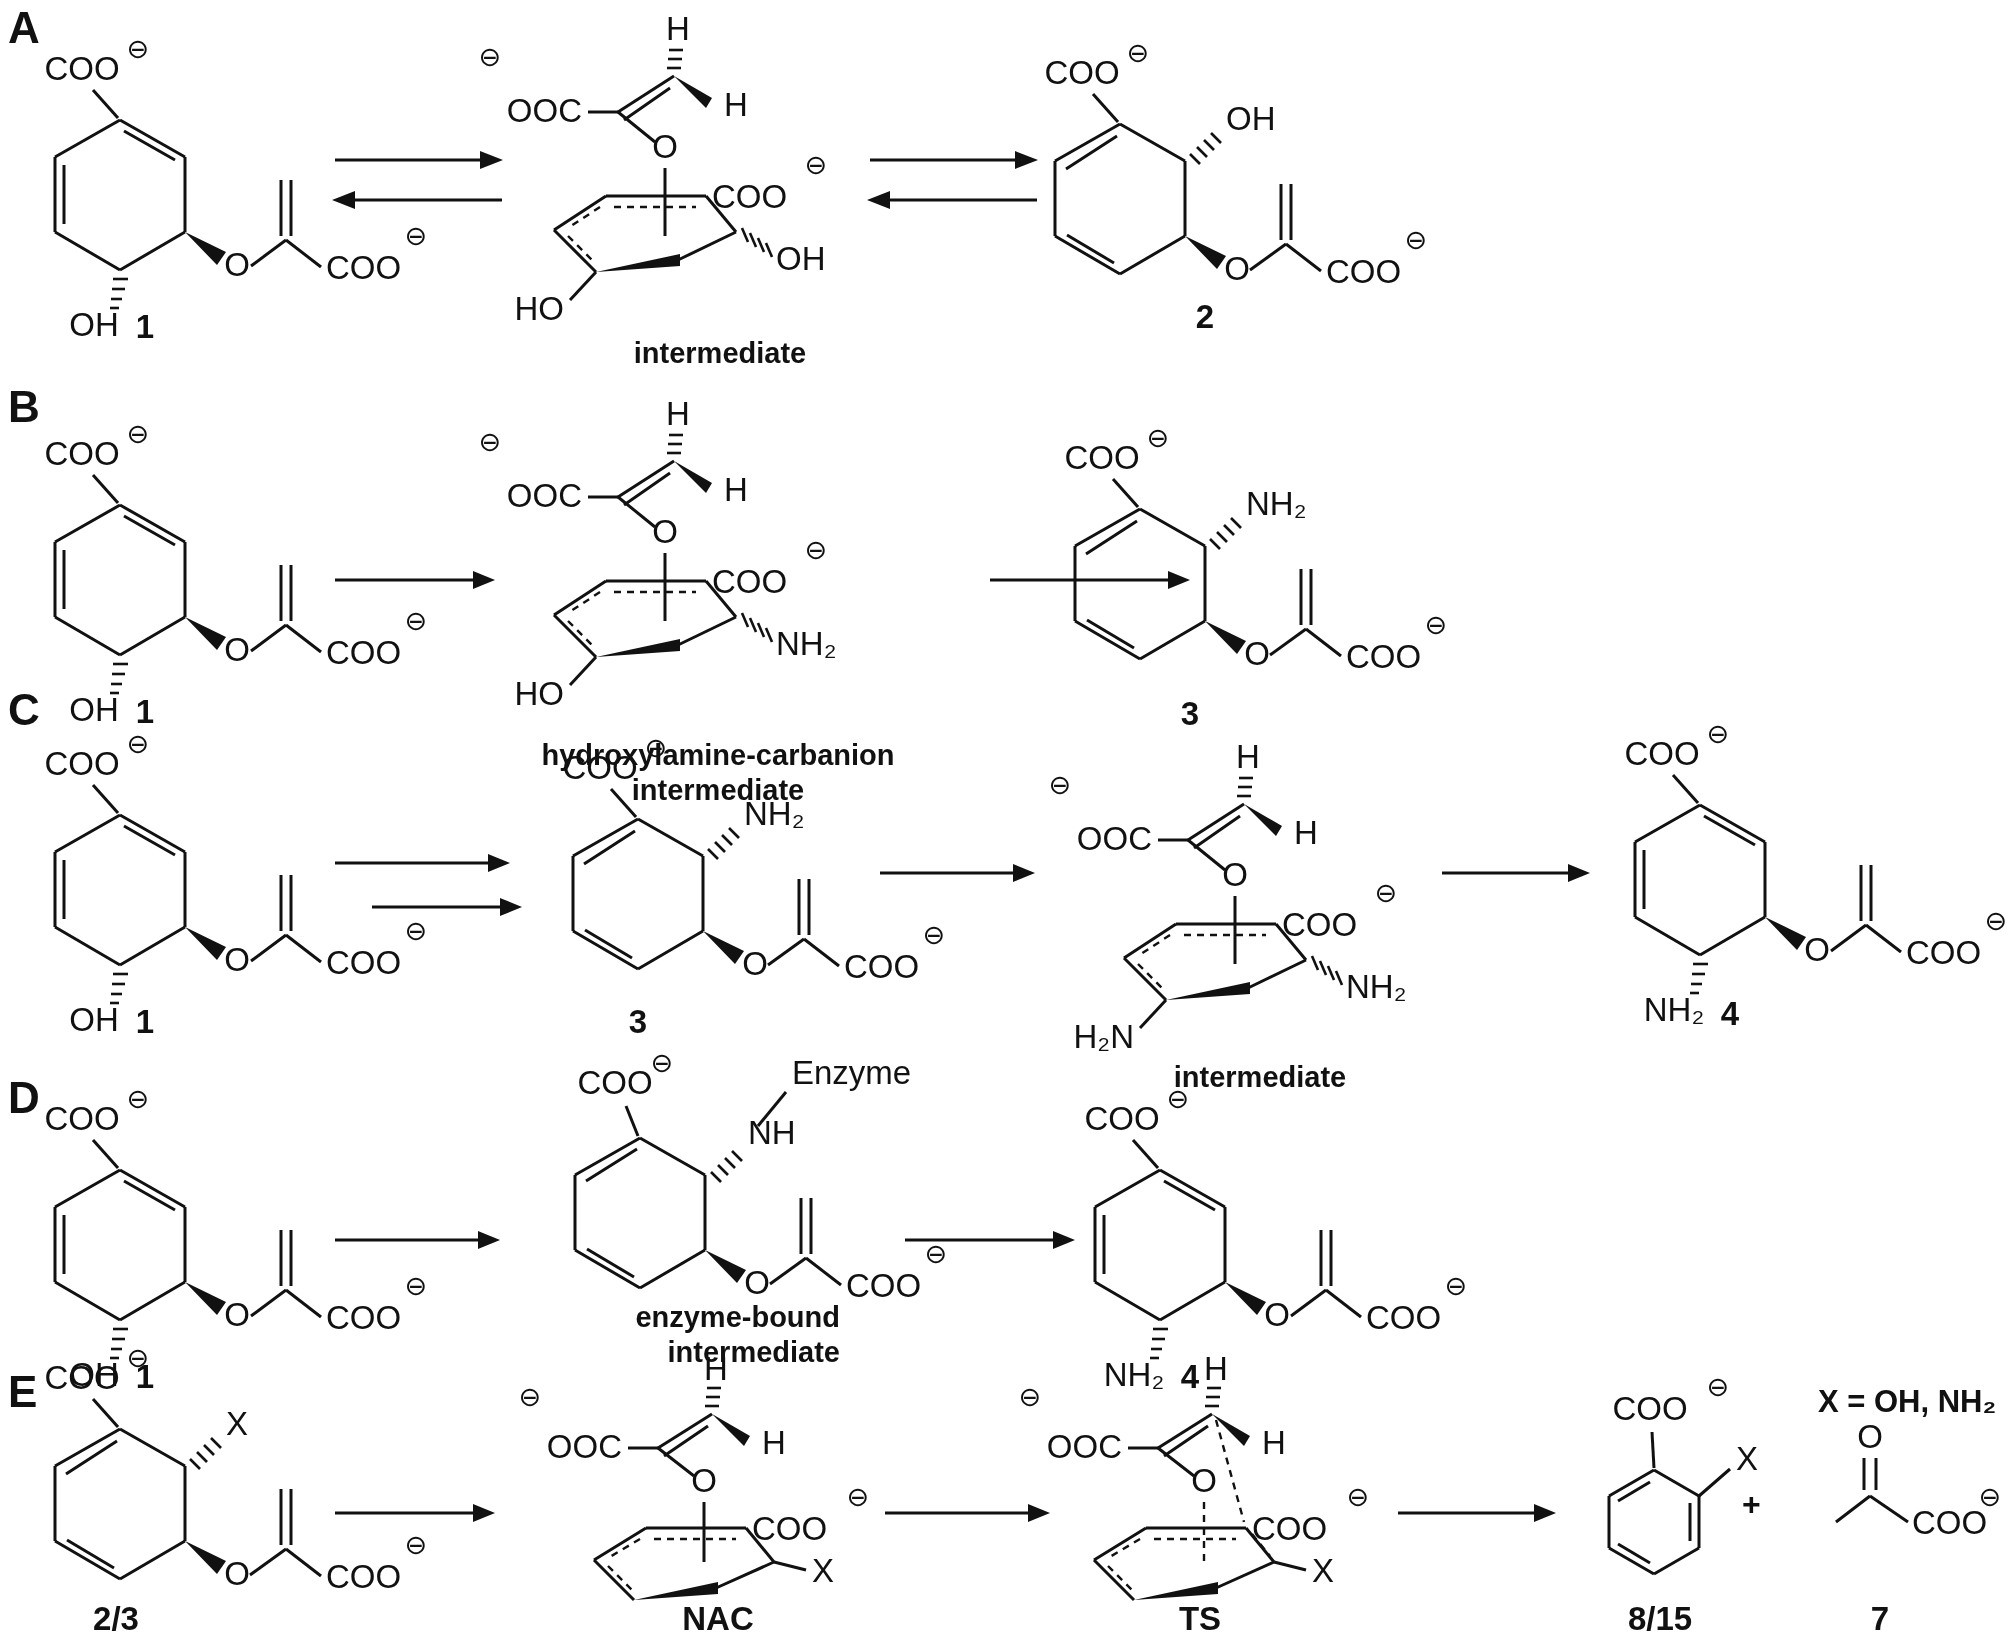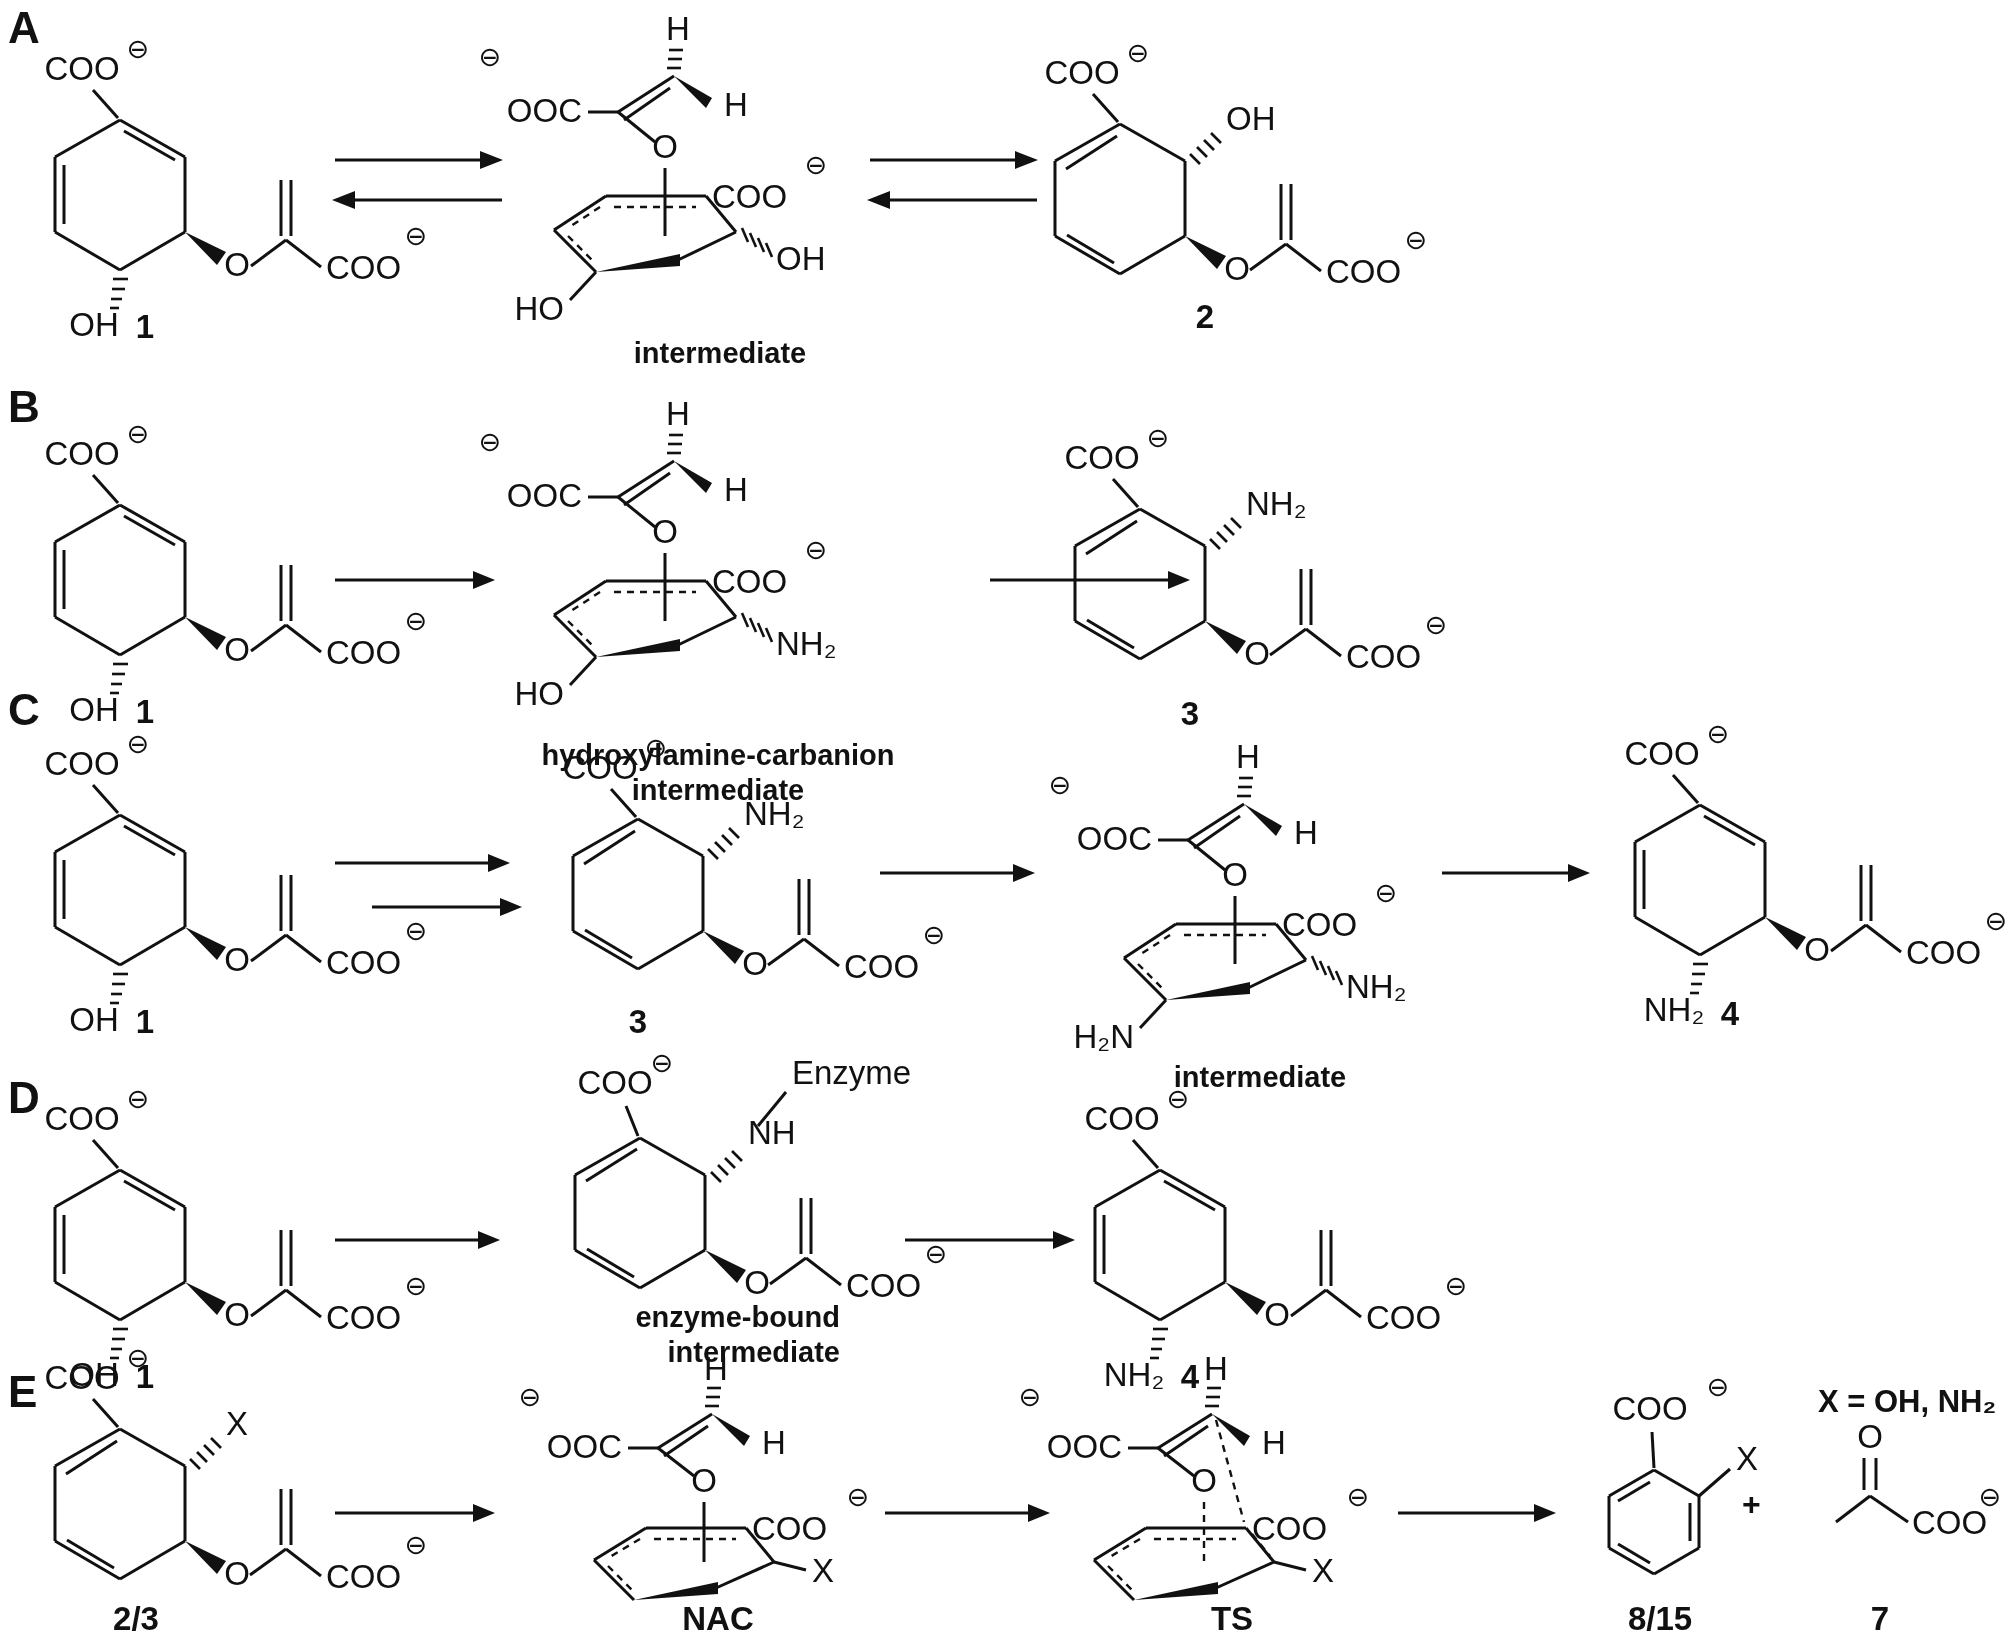--- a/index.html
+++ b/index.html
@@ -599,21 +599,21 @@
 </g>
 <polygon points="175,206 216,226 207,239"></polygon>
 <text x="128" y="32" text-anchor="middle" class="sm">⊖</text>
 <text x="72" y="54" text-anchor="middle" class="">COO</text>
 <text x="216" y="100" text-anchor="start" class="">X</text>
 <text x="227" y="250" text-anchor="middle" class="">O</text>
 <text x="316" y="253" text-anchor="start" class="">COO</text>
 <text x="406" y="219" text-anchor="middle" class="sm">⊖</text>
 </svg>
     </div>
-  <div class="abs num" style="left:56px;top:1600px;width:160px;">2/3</div>
+  <div class="abs num" style="left:36px;top:1600px;width:160px;">2/3</div>
   <div class="abs arrow" style="left:335px;top:1498px;">
       <svg viewBox="0 0 160 30" width="160" height="30">
 <line x1="0" y1="15" x2="138" y2="15"></line>
         <polygon points="138,6 138,24 160,15"></polygon>
       </svg>
     </div>
   <div class="abs mol" style="left:500px;top:1358px;">
       <svg viewBox="0 0 470 270" width="470" height="270">
 <g>
 <line x1="128" y1="90" x2="158" y2="90"></line>
@@ -690,21 +690,21 @@
 <text x="30" y="48" text-anchor="middle" class="sm">⊖</text>
 <text x="122" y="100" text-anchor="end" class="">OOC</text>
 <text x="216" y="22" text-anchor="middle" class="">H</text>
 <text x="262" y="96" text-anchor="start" class="">H</text>
 <text x="204" y="134" text-anchor="middle" class="">O</text>
 <text x="252" y="182" text-anchor="start" class="">COO</text>
 <text x="358" y="148" text-anchor="middle" class="sm">⊖</text>
 <text x="312" y="224" text-anchor="start" class="">X</text>
 </svg>
     </div>
-  <div class="abs num" style="left:1132px;top:1600px;width:200px;">TS</div>
+  <div class="abs num" style="left:1100px;top:1600px;width:200px;">TS</div>
   <div class="abs arrow" style="left:1398px;top:1498px;">
       <svg viewBox="0 0 158 30" width="158" height="30">
 <line x1="0" y1="15" x2="136" y2="15"></line>
         <polygon points="136,6 136,24 158,15"></polygon>
       </svg>
     </div>
   <div class="abs mol" style="left:1570px;top:1372px;">
       <svg viewBox="0 0 260 240" width="260" height="240">
 <g>
 <line x1="82" y1="60" x2="84" y2="96"></line>

